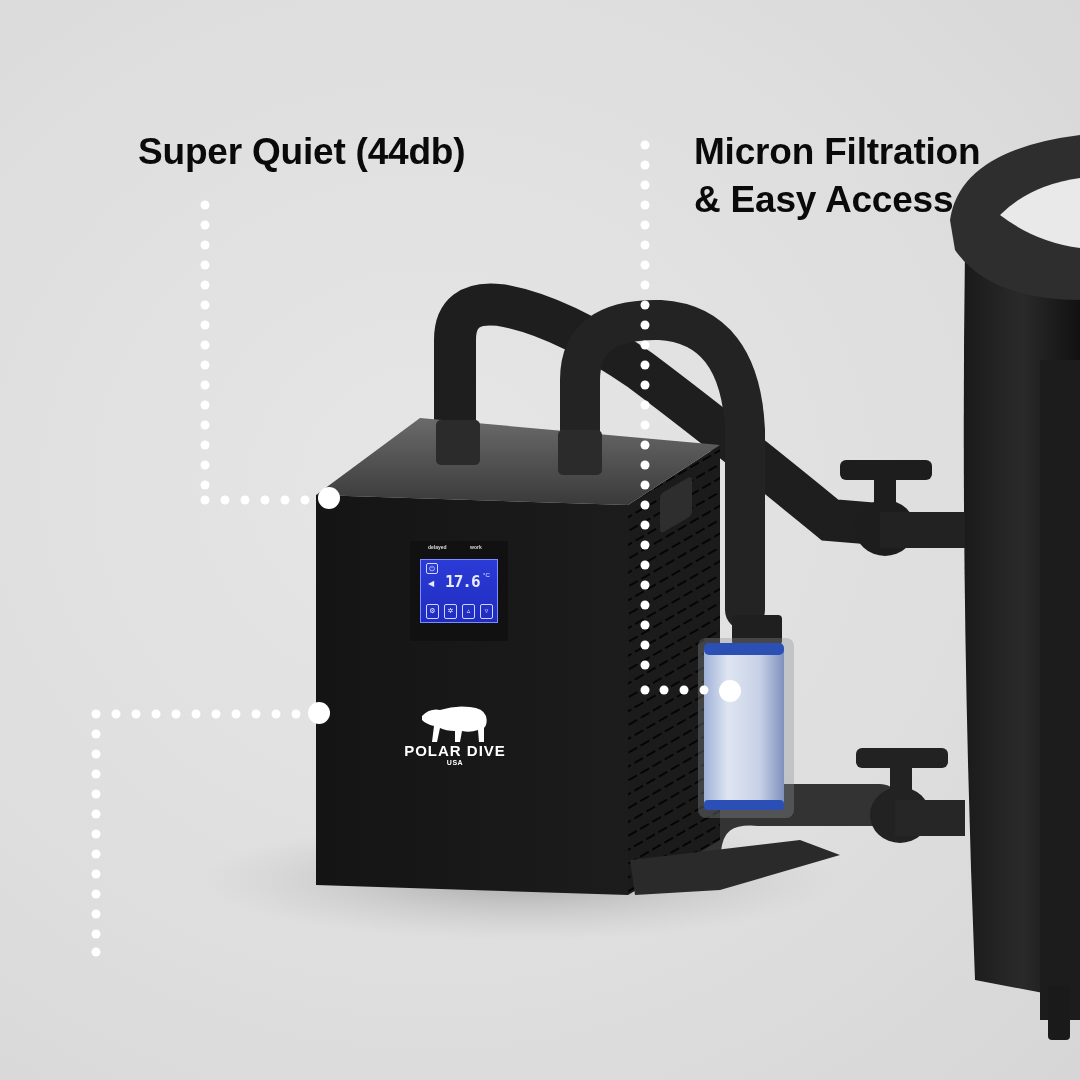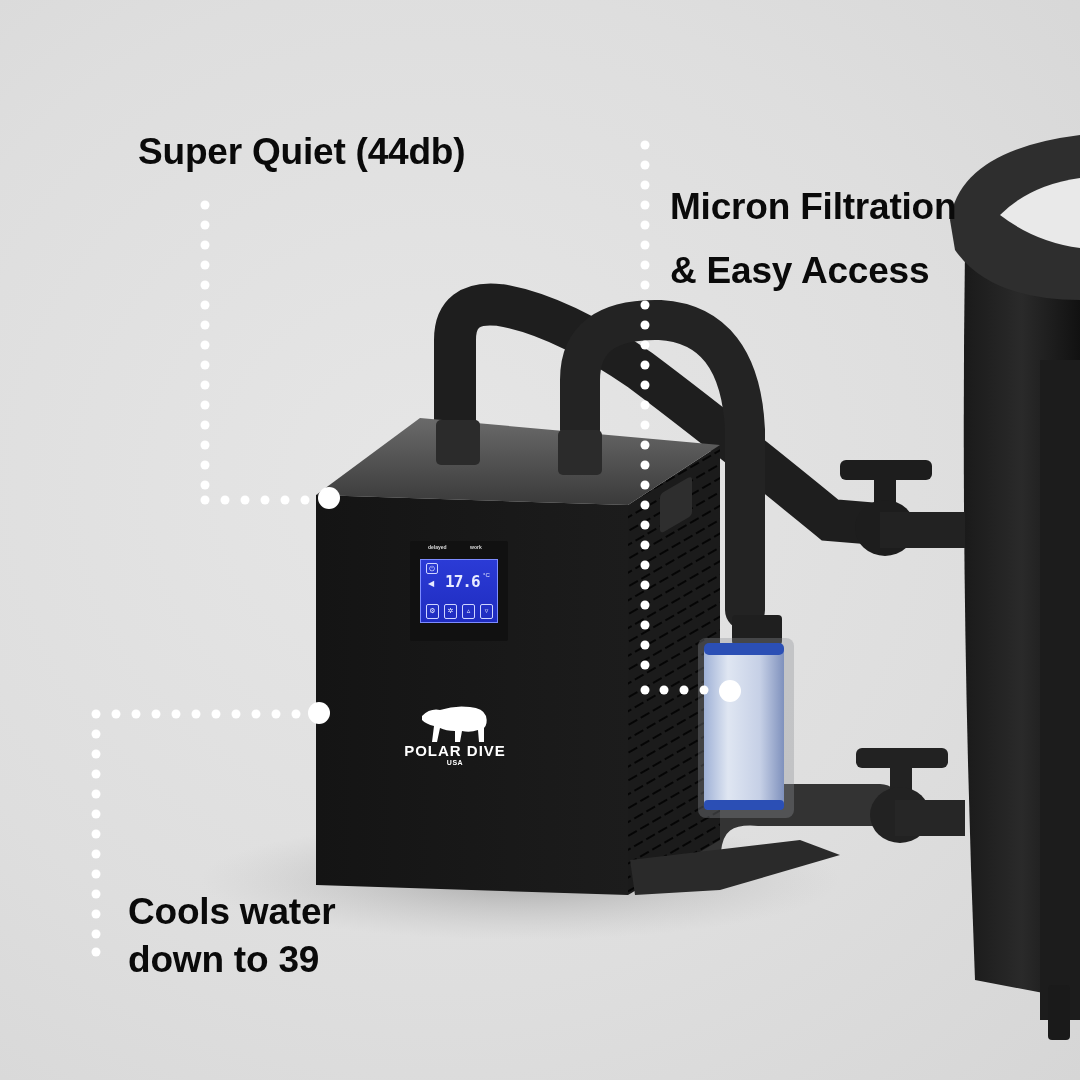--- a/index.html
+++ b/index.html
@@ -11,21 +11,21 @@
   .canvas { position: absolute; inset: 0; padding-left: 19px; }
   .bg-grad {
     position: absolute; inset: 0;
     background: radial-gradient(ellipse at 40% 45%, #e6e6e6 0%, #dedede 60%, #d6d6d6 100%);
   }
   .callout-text {
     position: absolute; color: #0a0a0a; font-weight: bold;
     letter-spacing: -0.2px; line-height: 1.2; white-space: pre-line;
   }
   #t-quiet { left: 138px; top: 130px; font-size: 37px; }
-  #t-filter { left: 670px; top: 128px; font-size: 37px; line-height: 64px; margin-top: 47px; }
+  #t-filter { left: 694px; top: 128px; font-size: 37px; line-height: 48px; }
   #t-cool { left: 128px; top: 888px; font-size: 37px; line-height: 48px; }
 
   svg.art { position: absolute; left: 0; top: 0; }
 
   .lcd {
     position: absolute; left: 410px; top: 541px; width: 98px; height: 100px;
     background: #111; border-radius: 2px;
   }
   .lcd-label {
     position: absolute; top: 3px; font-size: 5px; color: #ddd; font-weight: bold;
@@ -234,22 +234,20 @@
     </g>
 
     <g fill="#ffffff">
       <path d="M422 716 Q430 708 440 710 Q455 705 470 707 Q483 708 486 716 Q488 724 484 728 L484 742 L479 742 L478 730 Q470 733 462 731 L460 742 L455 742 L455 731 Q446 731 440 728 L437 742 L432 742 L434 726 Q426 724 422 720 Z"></path>
     </g>
   </svg>
 
   <div class="callout-text" id="t-quiet">Super Quiet (44db)</div>
   <div class="callout-text" id="t-filter">Micron Filtration
 &amp; Easy Access</div>
-  <div class="callout-text" id="t-cool">Cools water
-down to 39</div>
 
   <div class="lcd">
     <span class="lcd-label" style="left:18px">delayed</span>
     <span class="lcd-label" style="left:60px">work</span>
     <div class="lcd-screen">
       <div class="lcd-power">⏻</div>
       <div class="lcd-speaker">◀</div>
       <div class="lcd-temp">17.6</div>
       <div class="lcd-unit">°C</div>
       <div class="lcd-btn" style="left:5px">⚙</div>

